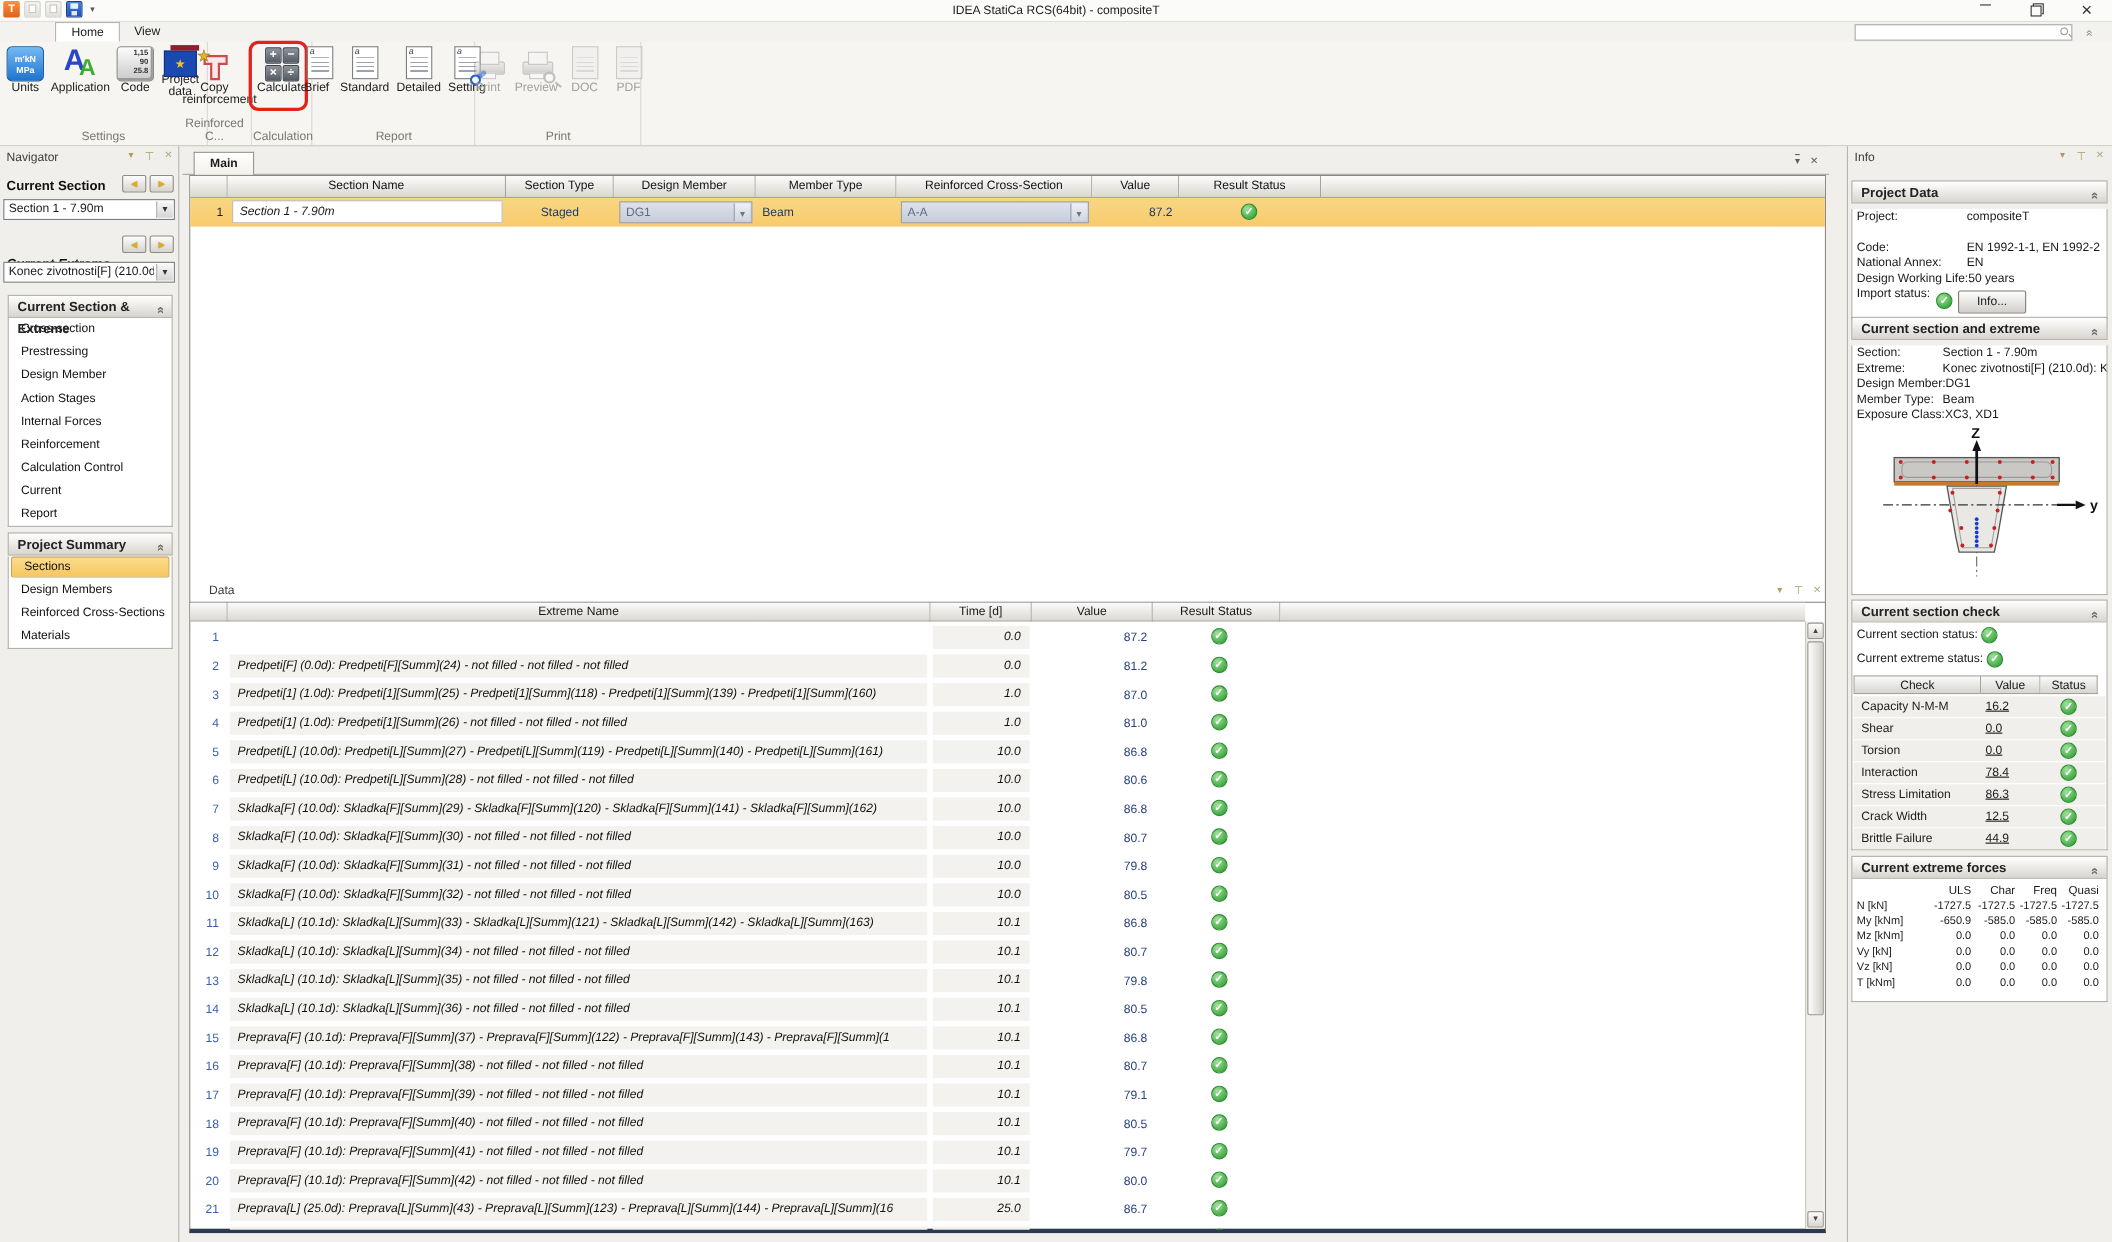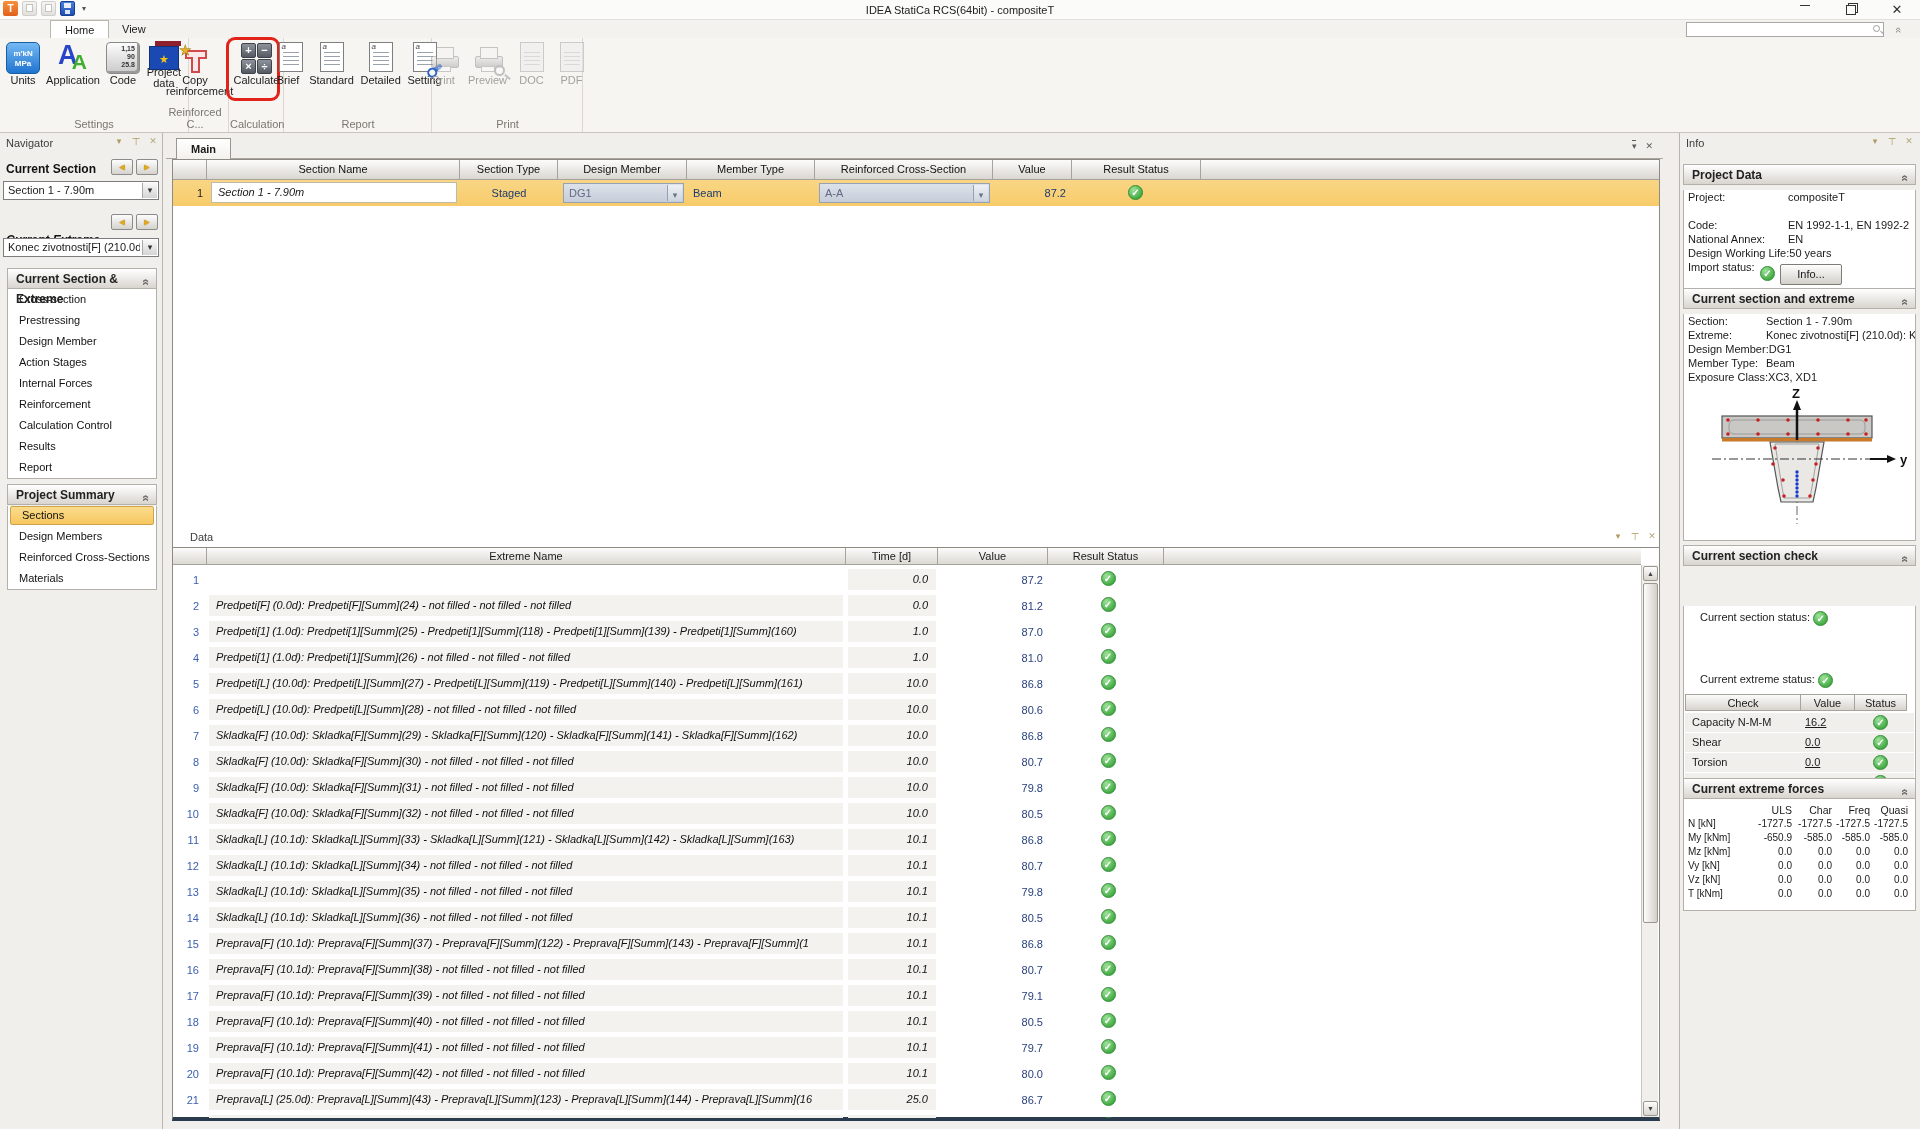--- a/index.html
+++ b/index.html
@@ -153,21 +153,21 @@
   #info { position:absolute; left:1679px; top:133px; width:241px; height:996px; background:#f1efeb; border-left:1px solid #b8b5ae; }
   #info-title { position:absolute; left:6px; top:4px; }
   #info .ph-icons { right:6px; }
   .igroup { position:absolute; left:3px; right:4px; }
   .ibody { position:relative; font-size:11px; }
   .ir { height:14px; line-height:14px; padding-left:4px; white-space:nowrap; overflow:hidden; }
   .ir .lab { display:inline-block; min-width:100px; }
   .ir .lab2 { display:inline-block; min-width:78px; }
   .info-btn { position:absolute; left:96px; top:74px; width:62px; height:21px; background:linear-gradient(#fdfdfd,#d3d0ca); border:1px solid #7f7c76; border-radius:2px; text-align:center; line-height:19px; }
   .imp-chk { position:absolute; left:76px; top:76px; }
-  .statline { height:22px; line-height:22px; padding-left:16px;margin-top:40px; }
+  .statline { height:22px; line-height:22px; padding-left:4px; }
   .ctable-head .hcell2 { position:absolute; top:0; height:17px; background:linear-gradient(#fbfbfa,#d8d5cf); border:1px solid #a6a39c; border-left:none; text-align:center; line-height:16px; }
   .crow { position:relative; height:19px; background:#f0efec; margin:0 1px 1px 1px; }
   .crow .c1 { position:absolute; left:7px; line-height:19px; }
   .crow .c2 { position:absolute; left:120px; line-height:19px;text-decoration:underline; }
   .crow .c3 { position:absolute; left:188px; top:2px; }
   .ftable { position:absolute; left:2px; top:4px; right:2px; font-size:10px; }
   .frow { display:grid; grid-template-columns:62px 44px 40px 38px 38px; height:14px; line-height:14px; }
   .frow span { text-align:right; }
   .frow span:first-child { text-align:left; padding-left:2px; }
   .fhead span { font-size:10.5px; }
@@ -355,21 +355,21 @@
       <span class="dchev"></span>
     </div>
     <div class="gb-body" id="gb1-body">
         <div class="nav-item">Cross-section</div>
         <div class="nav-item">Prestressing</div>
         <div class="nav-item">Design Member</div>
         <div class="nav-item">Action Stages</div>
         <div class="nav-item">Internal Forces</div>
         <div class="nav-item">Reinforcement</div>
         <div class="nav-item">Calculation Control</div>
-        <div class="nav-item">Results</div>
+        <div class="nav-item">Current</div>
         <div class="nav-item">Report</div>
       </div>
   </div>
 
   <div class="groupbox" style="top:351px;">
     <div class="gb-head">
       <span>Project Summary</span>
       <span class="dchev"></span>
     </div>
     <div class="gb-body" id="gb2-body">

